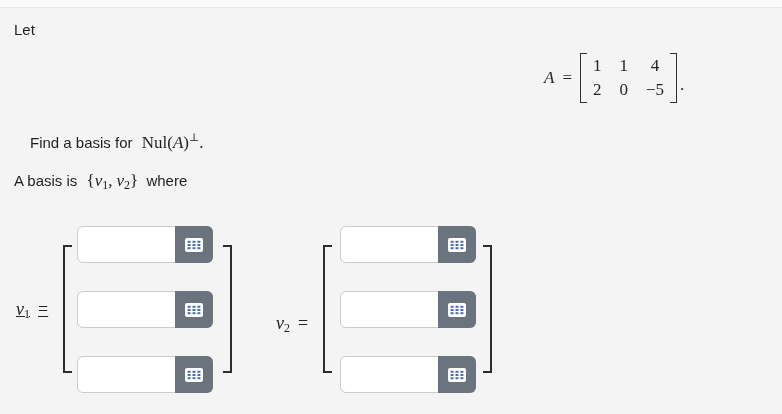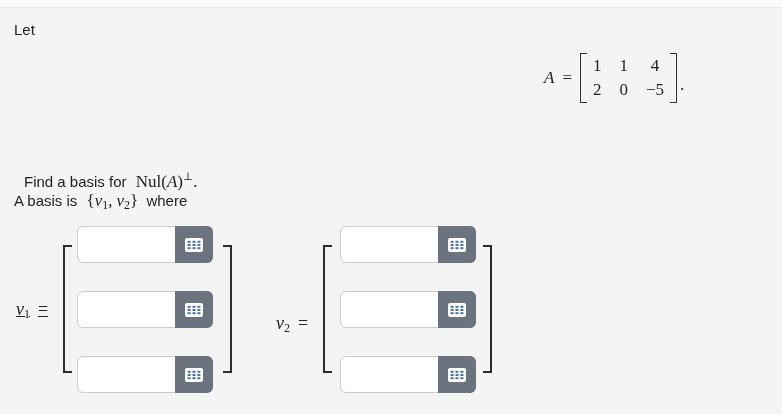--- a/index.html
+++ b/index.html
@@ -102,26 +102,26 @@
       <span>1</span>
       <span>4</span>
       <span>2</span>
       <span>0</span>
       <span>−5</span>
     </span>
     <span class="mbracket right"></span>
     <span class="math matrix-period">.</span>
   </div>
 
-  <div class="abs uitext" style="left:24px; top:127px;margin-top:39px;">
+  <div class="abs uitext" style="left:30px; top:127px;">
     <span>Find a basis for</span>
     <span class="math" style="margin-left:5px;">Nul(</span><span class="math mvar">A</span><span class="math">)</span><span class="math msup">⊥</span><span class="math">.</span>
   </div>
 
-  <div class="abs uitext" style="left:14px; top:171px;margin-top:20px;">
+  <div class="abs uitext" style="left:14px; top:171px;">
     <span>A basis is</span>
     <span class="math" style="margin-left:5px;">{</span><span class="math mvar">v</span><span class="math msub">1</span><span class="math" style="margin-right:4px;">,</span><span class="math mvar">v</span><span class="math msub">2</span><span class="math">}</span>
     <span style="margin-left:4px;">where</span>
   </div>
 
   <div class="abs vec-label" style="left:16px; top:299px;text-decoration:underline;">
     <span class="mvar">v</span><span class="msub">1</span><span class="eq">=</span>
   </div>
   <div class="vbracket left" style="left:63px;  top:245px;"></div>
   <div class="abs vec-col" style="left:77px; top:226px;">

